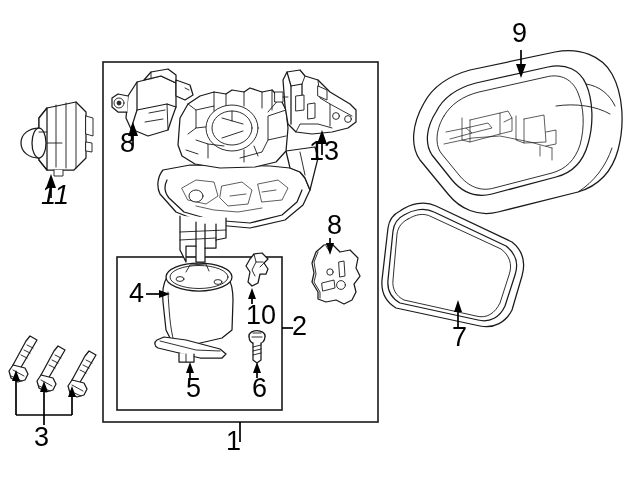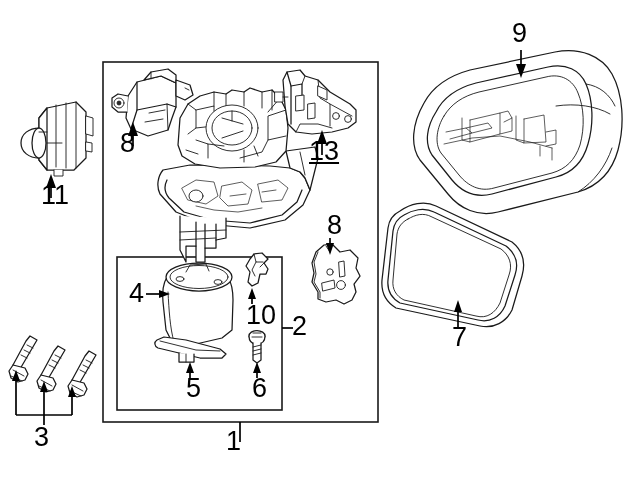--- a/index.html
+++ b/index.html
@@ -345,17 +345,17 @@
 <div class="lbl" style="left:226px;top:428px;">1</div>
 <div class="lbl" style="left:292px;top:313px;">2</div>
 <div class="lbl" style="left:34px;top:424px;">3</div>
 <div class="lbl" style="left:129px;top:280px;">4</div>
 <div class="lbl" style="left:186px;top:375px;">5</div>
 <div class="lbl" style="left:252px;top:375px;">6</div>
 <div class="lbl" style="left:452px;top:324px;">7</div>
 <div class="lbl" style="left:327px;top:212px;">8</div>
 <div class="lbl" style="left:512px;top:20px;">9</div>
 <div class="lbl" style="left:246px;top:302px;">10</div>
-<div class="lbl" style="left:41px;top:182px;">11</div>
+<div class="lbl" style="left:41px;top:182px;font-style:italic;">11</div>
 <div class="lbl" style="left:120px;top:130px;">8</div>
-<div class="lbl" style="left:309px;top:138px;text-decoration:underline;">13</div>
+<div class="lbl" style="left:309px;top:138px;">13</div>
 
 </div>
 
 </body></html>

